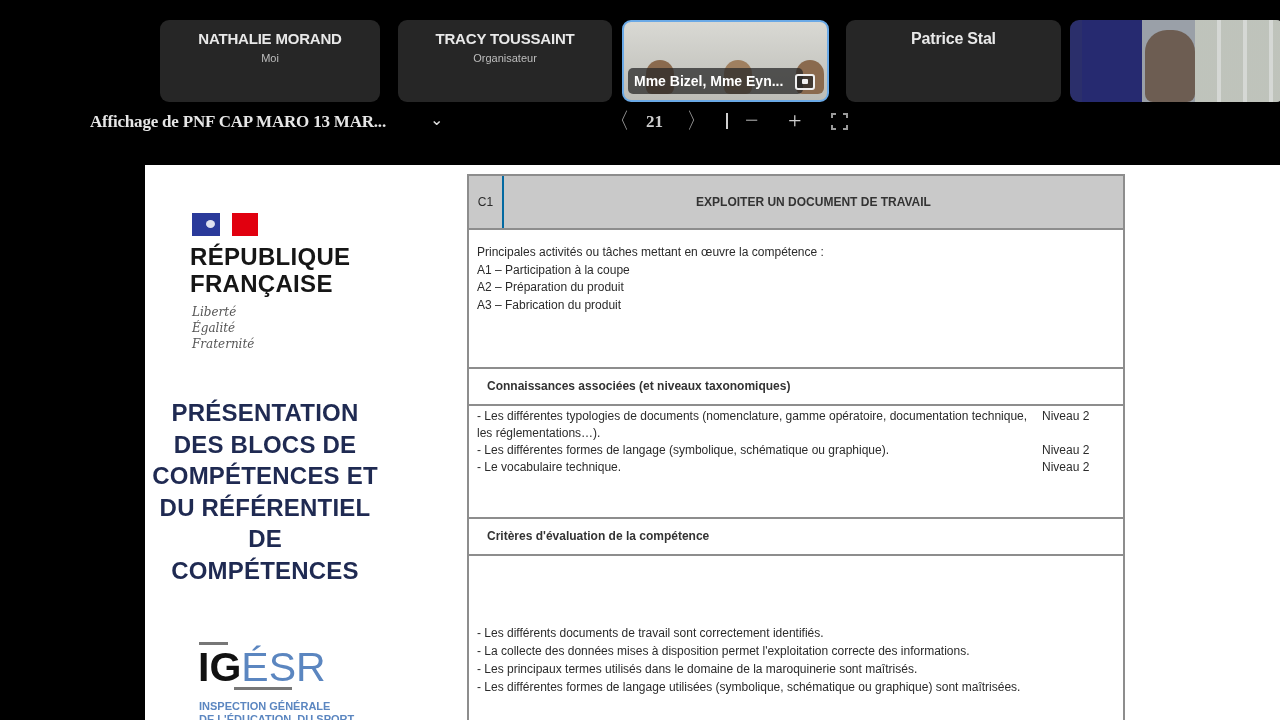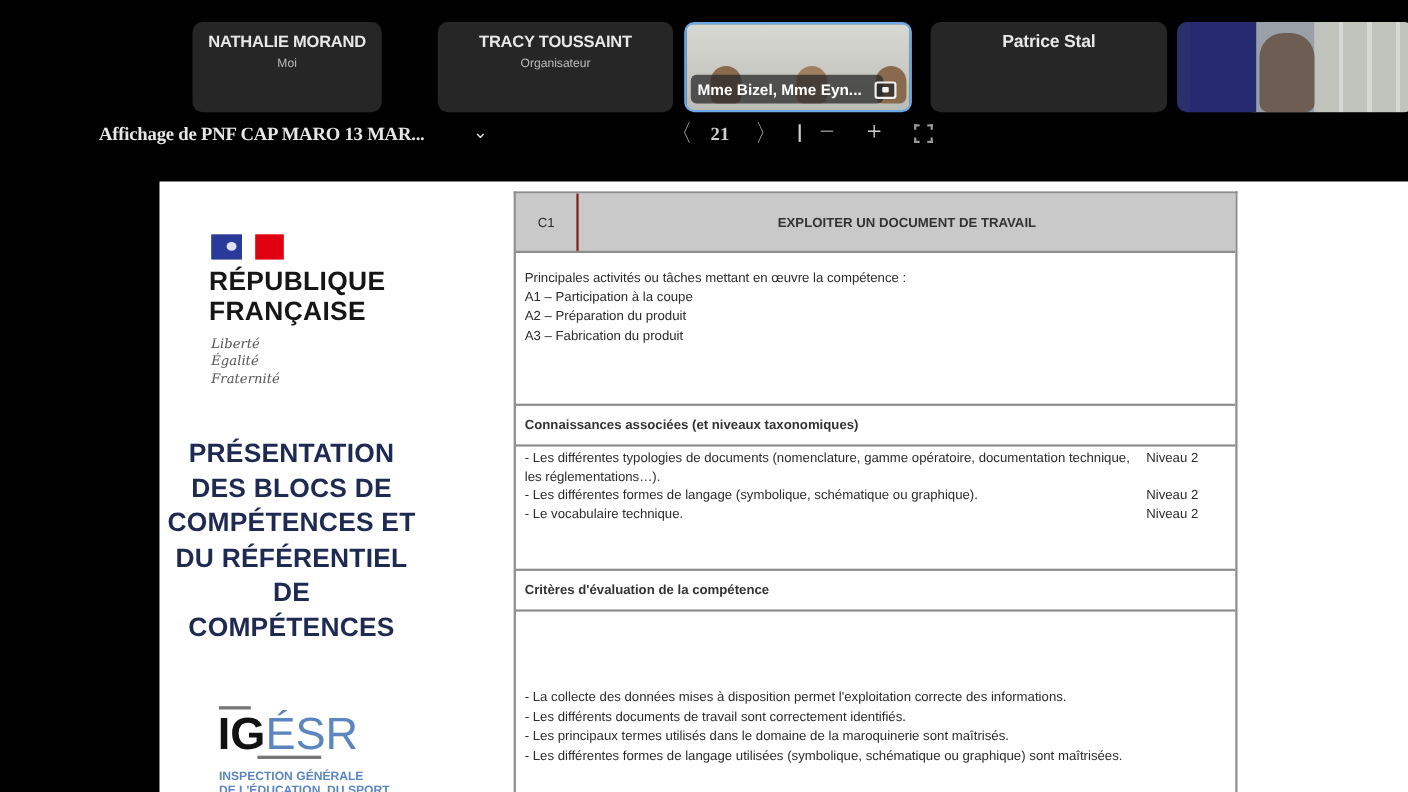--- a/index.html
+++ b/index.html
@@ -62,35 +62,35 @@
     .igesr .bar2 { position: absolute; left: 36px; top: 45px; width: 58px; height: 3px; background: #777; }
     .igesr .logo { position: absolute; left: 0; top: 8px; font-size: 41px; line-height: 34px; white-space: nowrap; }
     .igesr .ig { color: #111; font-weight: bold; }
     .igesr .esr { color: #5b86c0; }
     .igesr .inst { position: absolute; left: 1px; top: 58px; width: 200px; color: #5b86c0; font-weight: bold; font-size: 11px; line-height: 13px; white-space: nowrap; }
 
     
     .table { position: absolute; left: 322px; top: 9px; width: 658px; border: 2px solid #8d8d8d; border-bottom: none; }
     .row { position: relative; border-bottom: 2px solid #8d8d8d; font-size: 12px; color: #2b2b2b; }
     .row-head { height: 54px; background: #c9c9c9; display: flex; }
-    .row-head .code { width: 57px; border-right: 2px solid #7f1d1d; text-align: center; line-height: 52px; }
+    .row-head .code { width: 35px; border-right: 2px solid #0369a1; text-align: center; line-height: 52px; }
     .row-head .title { flex: 1; text-align: center; line-height: 52px; font-weight: bold; color: #333; }
     .row-activities { height: 139px; padding: 14px 8px; line-height: 17.5px; }
-    .row-sub { height: 37px; padding: 0 8px; line-height: 35px; font-weight: bold; color: #333; }
+    .row-sub { height: 37px; padding: 0 18px; line-height: 35px; font-weight: bold; color: #333; }
     .row-knowledge { height: 113px; padding: 2px 8px; line-height: 17px; }
     .kline { display: flex; }
     .kline .txt { width: 565px; }
     .kline .lvl { width: 60px; }
     .row-criteria { height: 200px; padding: 68px 8px 0 8px; line-height: 18px; }
   </style>
 </head>
 <body>
 
 <div class="strip">
-  <div class="tile" style="left:175px;width:172px;">
+  <div class="tile" style="left:160px;width:220px;">
     <span class="name">NATHALIE MORAND</span>
     <span class="role">Moi</span>
   </div>
   <div class="tile" style="left:398px;width:214px;">
     <span class="name">TRACY TOUSSAINT</span>
     <span class="role">Organisateur</span>
   </div>
   <div class="tile video" style="left:622px;width:207px;">
     <div class="people">
       <div class="head" style="left:22px;"></div>
@@ -182,19 +182,19 @@
         <span class="txt">- Les différentes formes de langage (symbolique, schématique ou graphique).</span>
         <span class="lvl">Niveau 2</span>
       </div>
       <div class="kline">
         <span class="txt">- Le vocabulaire technique.</span>
         <span class="lvl">Niveau 2</span>
       </div>
     </div>
     <div class="row row-sub">Critères d'évaluation de la compétence</div>
     <div class="row row-criteria">
+      <div>- Les différents documents de travail sont correctement identifiés.</div>
       <div>- La collecte des données mises à disposition permet l'exploitation correcte des informations.</div>
-      <div>- Les différents documents de travail sont correctement identifiés.</div>
       <div>- Les principaux termes utilisés dans le domaine de la maroquinerie sont maîtrisés.</div>
       <div>- Les différentes formes de langage utilisées (symbolique, schématique ou graphique) sont maîtrisées.</div>
     </div>
   </div>
 </div>
 
 </body></html>

